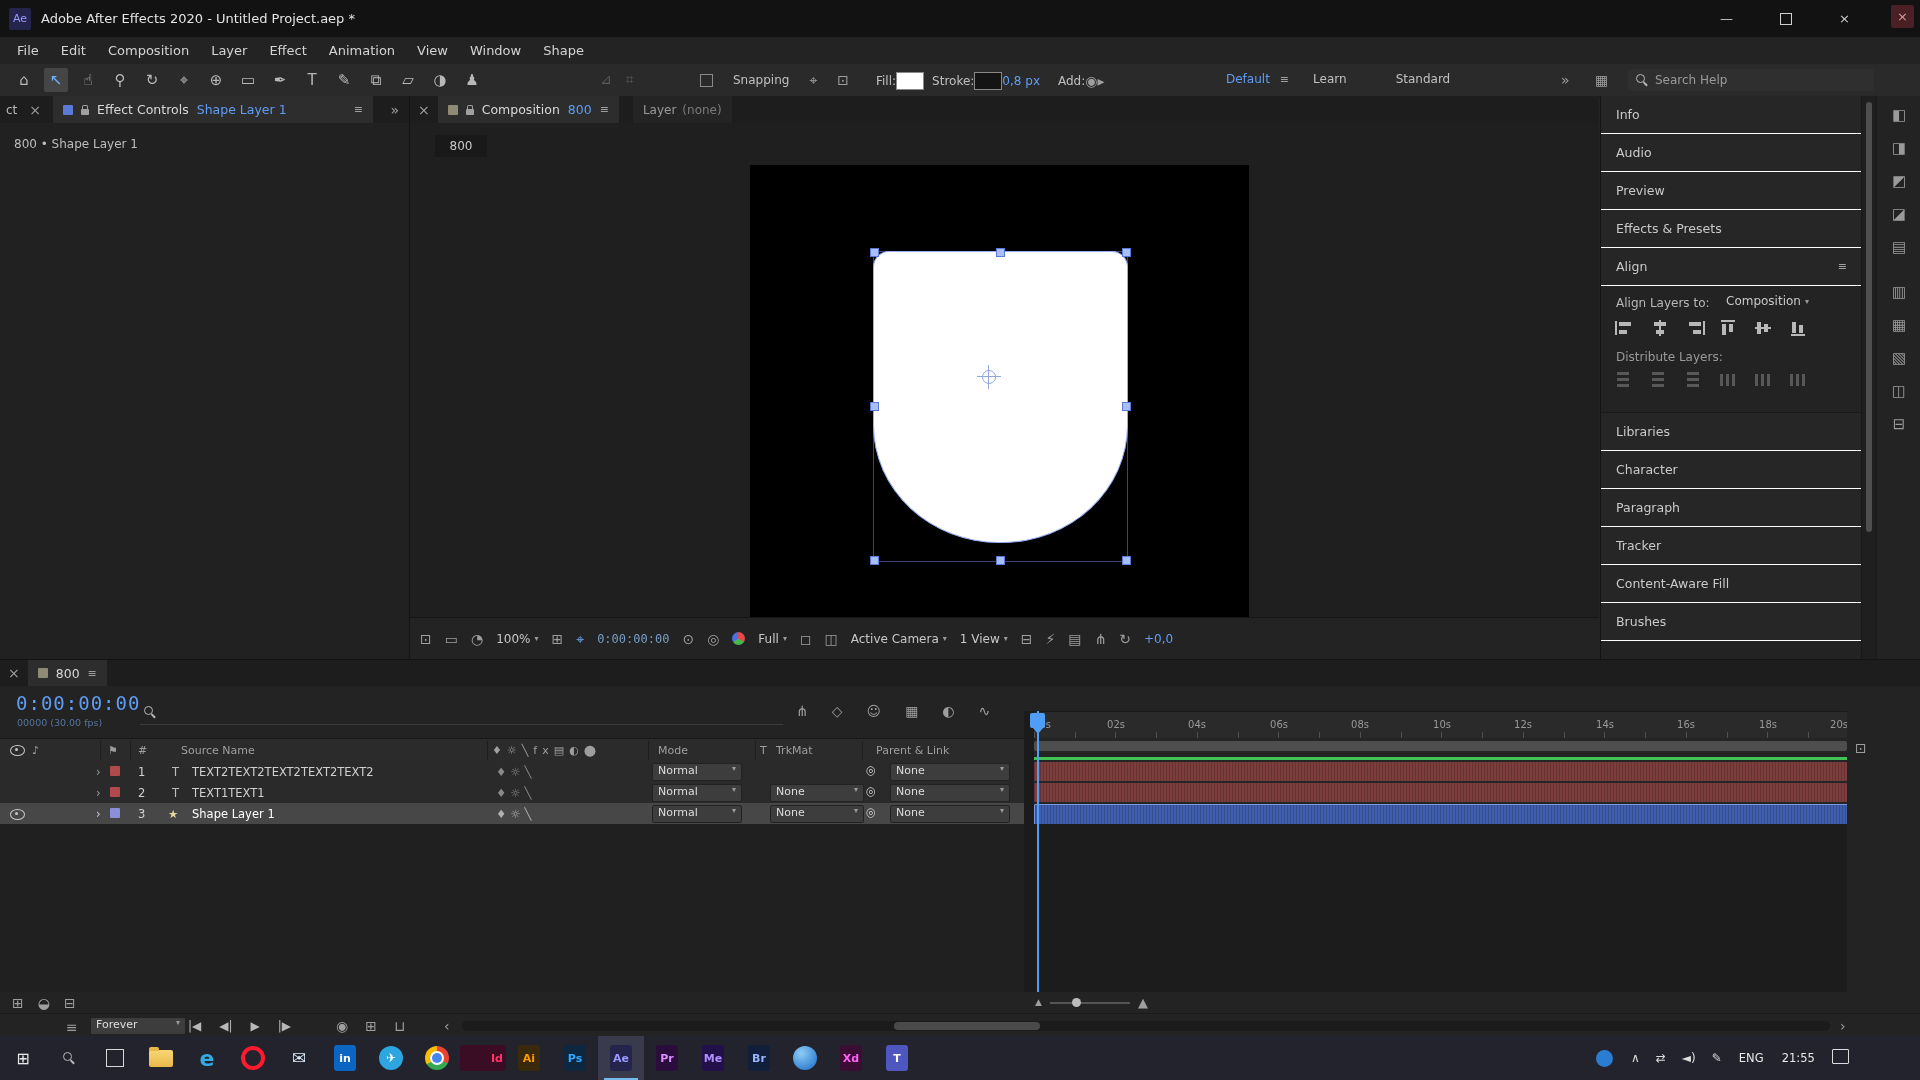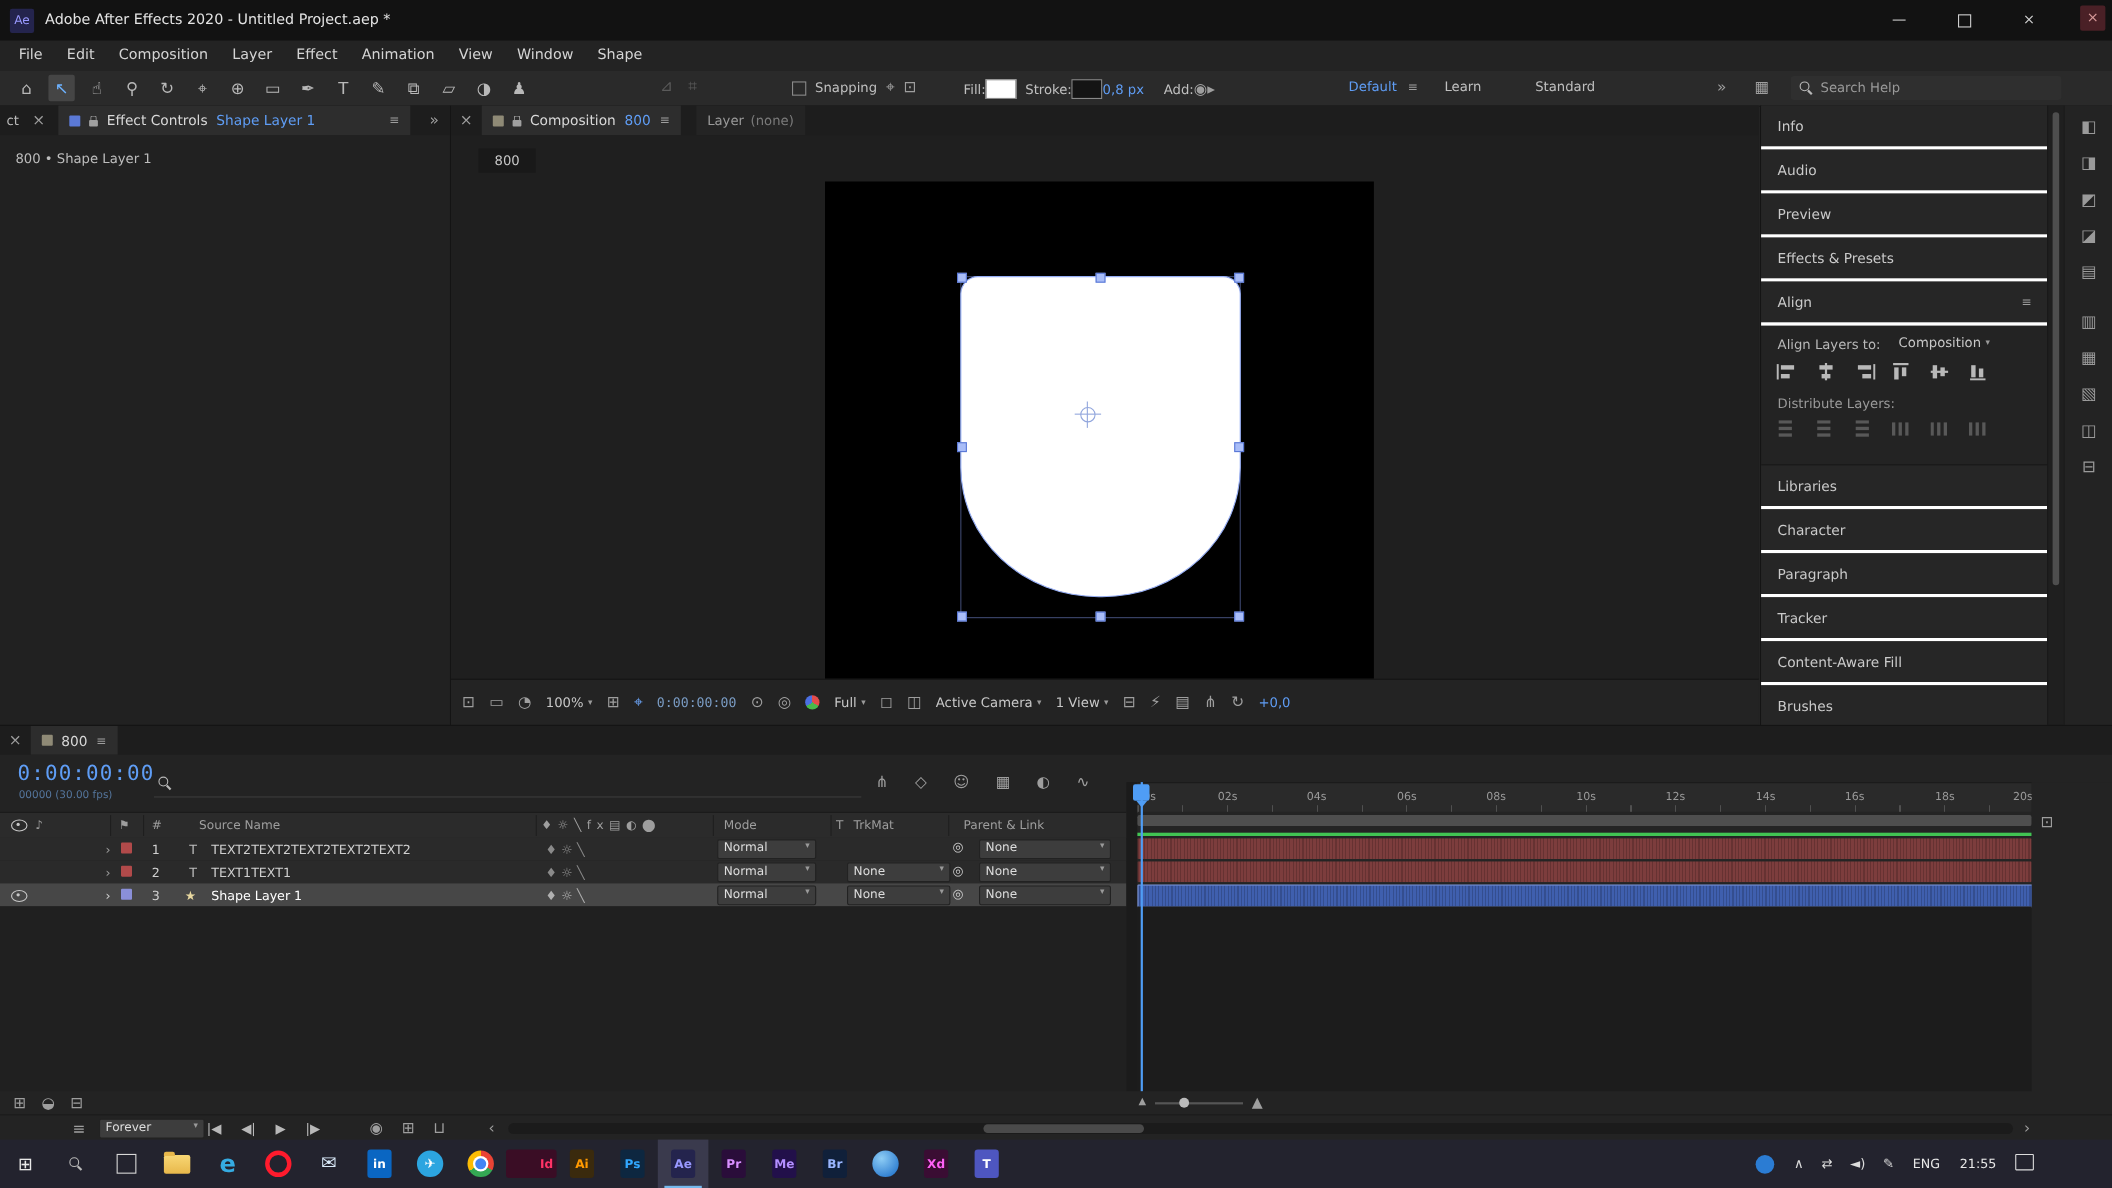--- a/index.html
+++ b/index.html
@@ -53,21 +53,21 @@
   .handle{position:absolute;width:7px;height:7px;background:#a9bdf7;border:1px solid #5b79d6}
   .anchor{position:absolute;width:12px;height:12px;border:1.5px solid #93a7dd;border-radius:50%}
   .anchor::before{content:'';position:absolute;left:-6px;top:4.5px;width:24px;height:1.5px;background:#93a7dd}
   .anchor::after{content:'';position:absolute;top:-6px;left:4.5px;height:24px;width:1.5px;background:#93a7dd}
   #comp-footer{position:absolute;left:0;bottom:0;right:0;height:41px;background:#232323;border-top:1px solid #151515;
                display:flex;align-items:center;padding:0 10px;gap:13px}
   .ddtext{display:flex;align-items:center;color:#c8c8c8;font-size:12px}
   .conic{width:13px;height:13px;border-radius:50%;background:conic-gradient(#e34b4b 0 33%,#49b84c 33% 66%,#4b6fe3 66% 100%)}
   
   #sidebar{left:1600px;top:96px;width:261px;height:563px;border-left:1px solid #141414;background:#232323}
-  .sb-h{height:37px;display:flex;align-items:center;padding:0 15px;border-bottom:3px solid #ffffff;background:#262626;color:#cacaca;font-size:12.5px}
+  .sb-h{height:37px;display:flex;align-items:center;padding:0 15px;border-bottom:1px solid #ffffff;background:#262626;color:#cacaca;font-size:12.5px}
   #align-content{height:126px;border-bottom:1px solid #1a1a1a;position:relative}
   .aicon{display:inline-block}
   .aicon svg rect{fill:#b8b8b8}
   .dicon svg rect{fill:#585858}
   #sb-scroll{left:1861px;top:96px;width:15px;height:563px;background:#1f1f1f;border-left:1px solid #191919}
   #sb-thumb{position:absolute;left:4px;top:6px;width:6px;height:430px;background:#4e4e4e;border-radius:3px}
   #dock{left:1876px;top:96px;width:44px;height:563px;background:#232323;border-left:1px solid #1a1a1a;
         display:flex;flex-direction:column;align-items:center;padding-top:10px;gap:15px}
   .dock-ico{font-size:15px;color:#9a9a9a}
   
@@ -160,21 +160,21 @@
     <span class="tool">✎</span>
     <span class="tool">⧉</span>
     <span class="tool">▱</span>
     <span class="tool">◑</span>
     <span class="tool">♟</span>
   </div>
   <div class="abs row" style="left:600px;top:8px;gap:14px">
     <span class="ico dim">⊿</span>
     <span class="ico dim">⌗</span>
   </div>
-  <div class="abs row" style="left:720px;top:9px;gap:8px">
+  <div class="abs row" style="left:700px;top:9px;gap:20px">
     <span class="cbox"></span>
     <span class="lbl">Snapping</span>
     <span class="ico">⌖</span>
     <span class="ico">⊡</span>
   </div>
   <div class="abs row" style="left:876px;top:8px;gap:0">
     <span class="lbl">Fill:</span>
     <span class="swatch" style="background:#fff"></span>
     <span class="lbl" style="margin-left:8px">Stroke:</span>
     <span class="swatch" style="background:#141414"></span>

